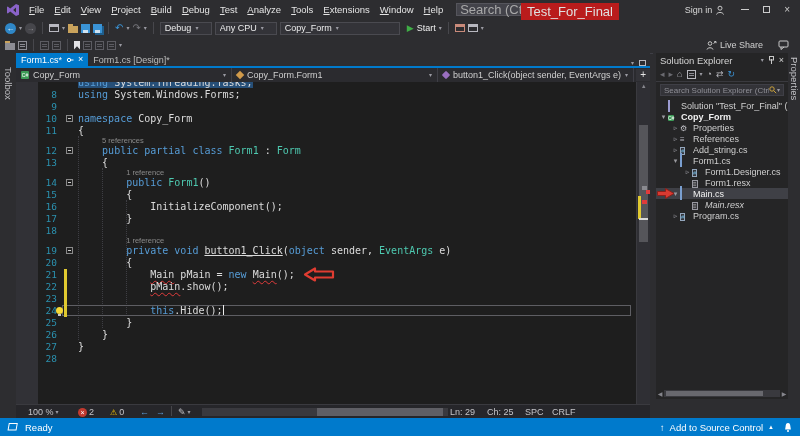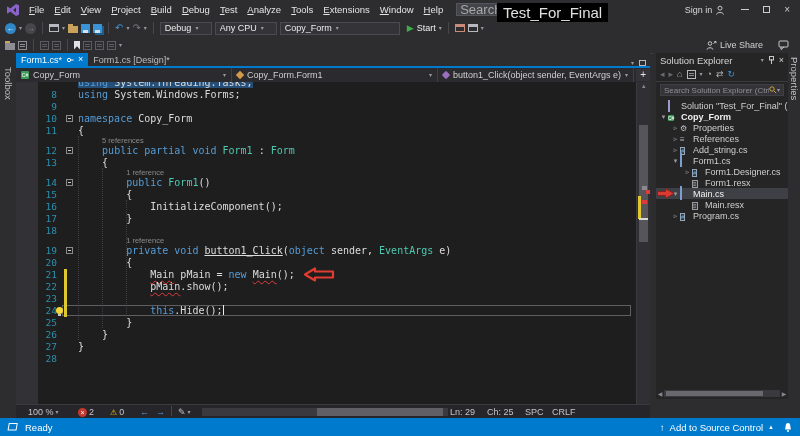--- a/index.html
+++ b/index.html
@@ -9,22 +9,22 @@
        display:flex;flex-direction:column;font-size:10px}
   
   .titlebar{height:19px;display:flex;align-items:center;padding:0 4px;position:relative;flex:0 0 auto}
   .vslogo{width:14px;height:14px;margin:0 4px 0 2px}
   .menubar{display:flex;align-items:flex-start}
   .mitem{padding:1px 5px;font-size:9.5px;color:#e4e4e4;cursor:default}
   .mitem u{text-decoration:underline}
   .searchbox{width:116px;height:13px;background:#43434a;border:1px solid #55555c;margin-left:8px;
              display:flex;align-items:center;padding:0 3px;color:#a8a8a8;font-size:13px}
   .searchbox .ph{flex:1;overflow:hidden;white-space:nowrap}
-  .win-title{position:absolute;left:497px;top:3px;background:#000000;color:#e0e0e0;
-             padding:1px 6px;font-size:15px}
+  .win-title{position:absolute;left:521px;top:3px;background:#b91c1c;color:#e0e0e0;
+             padding:1px 6px;font-size:13px}
   .tb-right{margin-left:auto;display:flex;align-items:center;gap:6px}
   .signin{display:flex;align-items:center;gap:3px;font-size:9px;color:#d8d8d8}
   .wc{display:flex;align-items:center;gap:14px;margin:0 6px 0 10px}
   .wc-min{width:8px;height:1px;background:#cccccc;display:inline-block}
   .wc-res{width:7px;height:7px;border:1px solid #cccccc;display:inline-block}
   .wc-close{font-size:10px;color:#cccccc;line-height:10px}
   
   .tb{height:18px;display:flex;align-items:center;padding:0 5px;gap:3px;flex:0 0 auto}
   .tb2{height:16px}
   .sep{width:1px;height:12px;background:#47474c;margin:0 3px}
@@ -346,21 +346,21 @@
                 <path d="M3 8.5 L13 2.5 L13 5.5 L31 5.5 L31 11.5 L13 11.5 L13 14.5 Z" fill="none" stroke="#e03c31" stroke-width="2.2" stroke-linejoin="round"></path>
               </svg>
             <div class="cline partial"><div class="code"><span class="kw sel">using</span><span class="pl sel"> System.Threading.Tasks;</span></div></div>
                 <div class="cline"><span class="ln">8</span><div class="code"><span class="kw">using</span><span class="pl"> System.Windows.Forms;</span></div></div>
                 <div class="cline"><span class="ln">9</span><div class="code"></div></div>
                 <div class="cline"><span class="ln">10</span><div class="foldbox"></div><div class="code"><span class="kw">namespace</span><span class="pl"> Copy_Form</span></div></div>
                 <div class="cline"><span class="ln">11</span><div class="code"><span class="pl">{</span></div></div>
                 <div class="lensrow">
                   <span class="lens" style="left: 86.08px;">5 references</span>
                 </div>
-                <div class="cline"><span class="ln">12</span><div class="foldbox"></div><div class="code"><span class="pl">    </span><span class="kw">public partial void</span><span class="pl"> </span><span class="ty">Form1</span><span class="pl"> : </span><span class="ty">Form</span></div></div>
+                <div class="cline"><span class="ln">12</span><div class="foldbox"></div><div class="code"><span class="pl">    </span><span class="kw">public partial class</span><span class="pl"> </span><span class="ty">Form1</span><span class="pl"> : </span><span class="ty">Form</span></div></div>
                 <div class="cline"><span class="ln">13</span><div class="code"><span class="pl">    {</span></div></div>
                 <div class="lensrow">
                   <span class="lens" style="left: 110.16px;">1 reference</span>
                 </div>
                 <div class="cline"><span class="ln">14</span><div class="foldbox"></div><div class="code"><span class="pl">        </span><span class="kw">public</span><span class="pl"> </span><span class="ty">Form1</span><span class="pl">()</span></div></div>
                 <div class="cline"><span class="ln">15</span><div class="code"><span class="pl">        {</span></div></div>
                 <div class="cline"><span class="ln">16</span><div class="code"><span class="pl">            InitializeComponent();</span></div></div>
                 <div class="cline"><span class="ln">17</span><div class="code"><span class="pl">        }</span></div></div>
                 <div class="cline"><span class="ln">18</span><div class="code"></div></div>
                 <div class="lensrow">
@@ -500,21 +500,21 @@
             <div class="serow" style="padding-left: 27px;">
               <span class="arr"></span>
               <span class="ticon"><span class="ic-resx">≡</span></span>
               <span class="lbl">Form1.resx</span>
             </div>
             <div class="serow selrow" style="padding-left: 15px;">
               <span class="arr excol">▾</span>
               <span class="ticon"><span class="ic-form"></span></span>
               <span class="lbl">Main.cs</span>
             </div>
-            <div class="serow" style="padding-left: 27px;">
+            <div class="serow" style="padding-left: 27px; font-style: italic;">
               <span class="arr"></span>
               <span class="ticon"><span class="ic-resx">≡</span></span>
               <span class="lbl">Main.resx</span>
             </div>
             <div class="serow" style="padding-left: 15px;">
               <span class="arr excol">▹</span>
               <span class="ticon"><span class="ic-cs">#</span></span>
               <span class="lbl">Program.cs</span>
             </div>
           </div>

